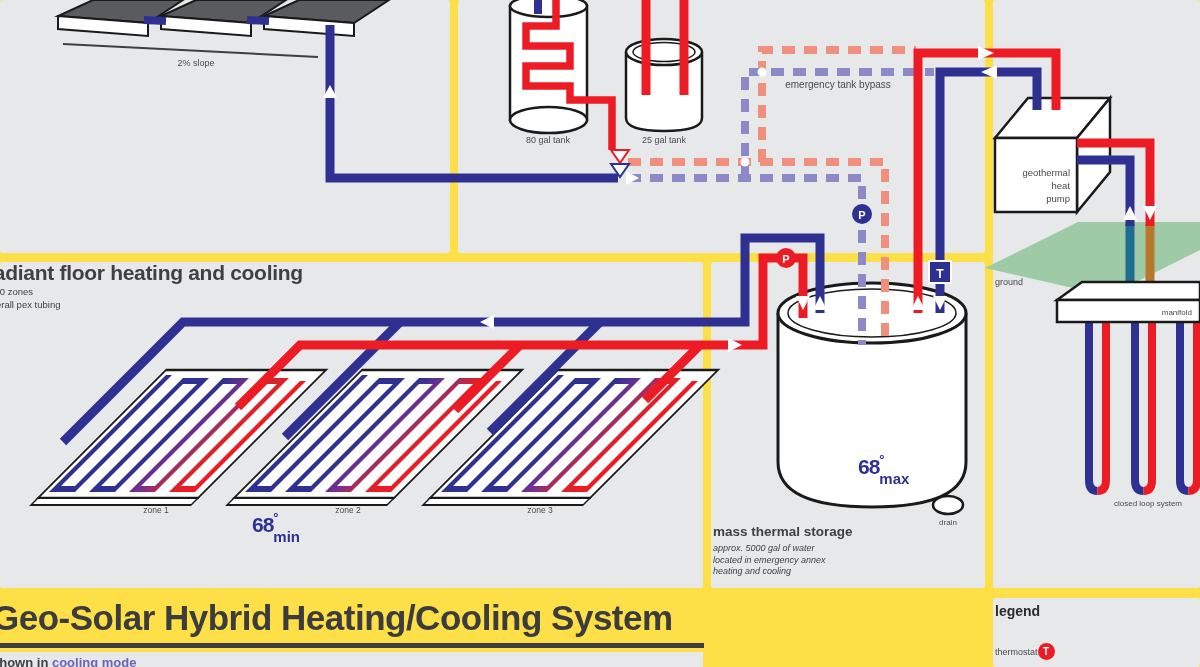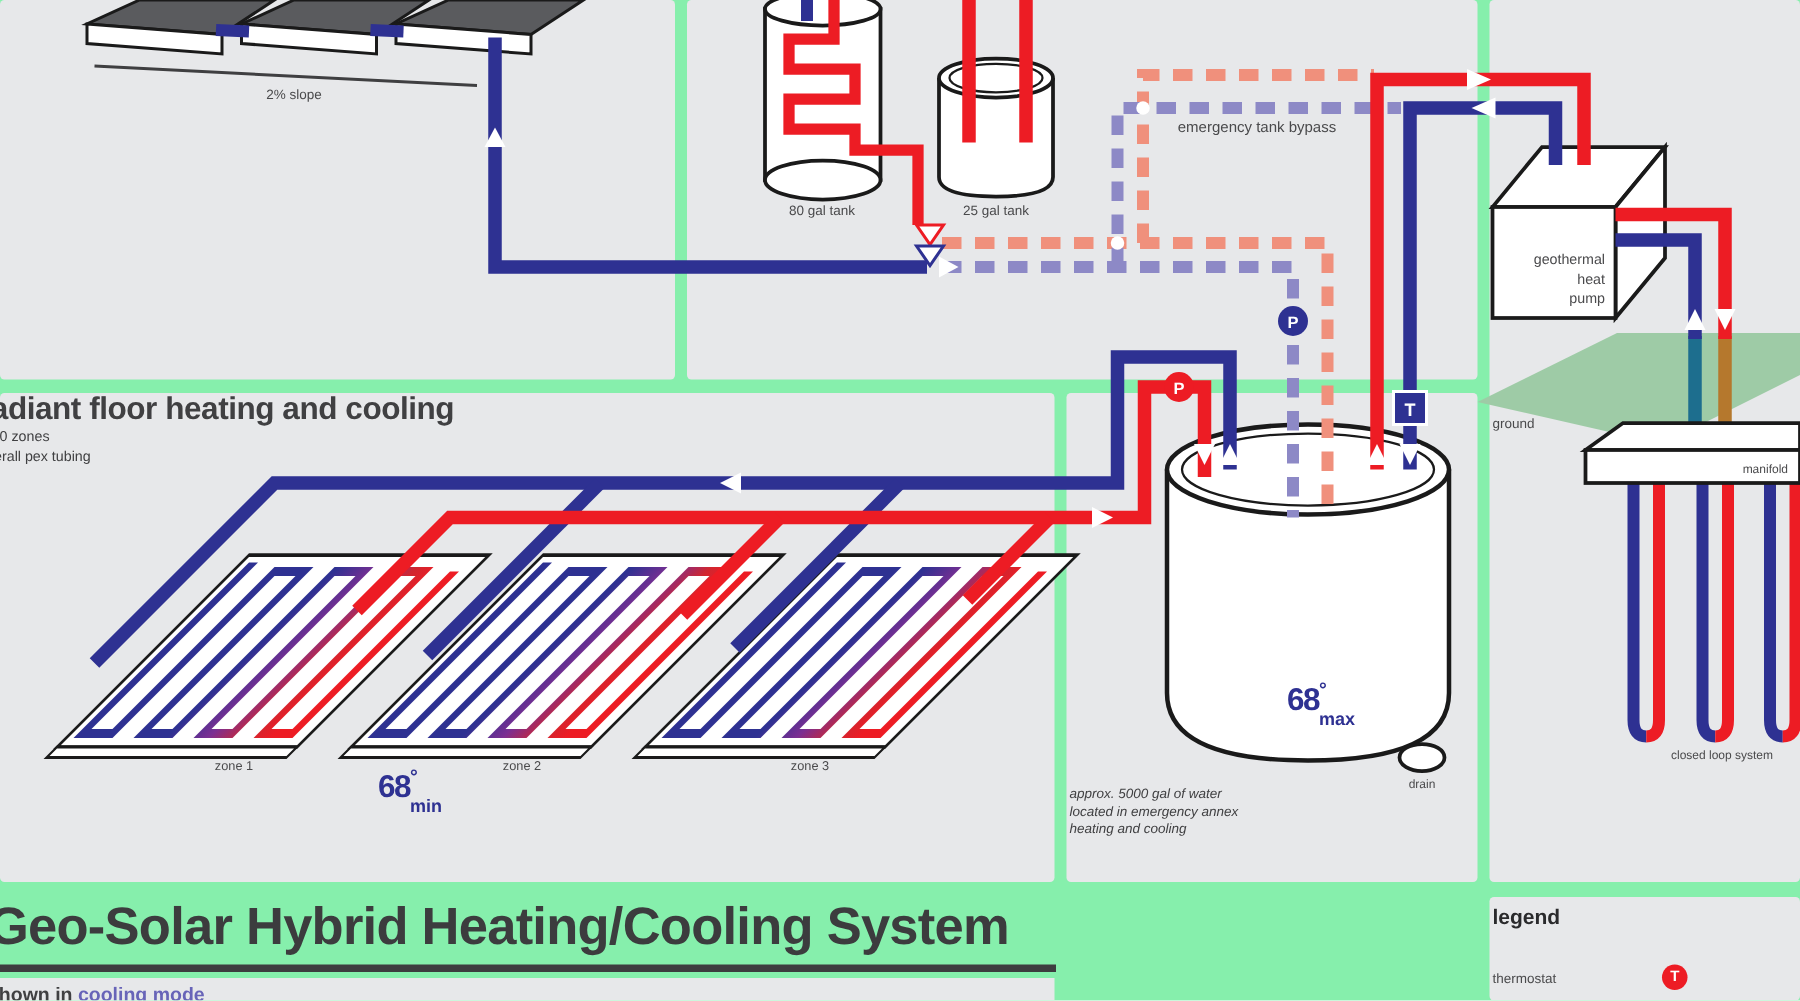--- a/index.html
+++ b/index.html
@@ -1,28 +1,28 @@
 <!DOCTYPE html>
 <html><head>
 <meta charset="utf-8">
 <style>
   html,body{margin:0;padding:0;background:#fff;font-family:"Liberation Sans",sans-serif;}
-  #stage{position:relative;width:1200px;height:667px;overflow:hidden;background:#86efac;}
+  #stage{position:relative;width:1200px;height:667px;overflow:hidden;background:#fde047;}
   .panel{position:absolute;background:#e7e8ea;border-radius:3px;}
   svg{position:absolute;left:0;top:0;}
   text{font-family:"Liberation Sans",sans-serif;fill:#4a4a4c;}
   .lbl{font-size:9px;}
   .heading-block{position:absolute;color:#404042;}
   .h-bold{font-weight:bold;font-size:21px;letter-spacing:-0.3px;white-space:nowrap;}
   .h-sub{font-size:9.5px;line-height:13px;}
   .temp{position:absolute;color:#2e3192;white-space:nowrap;}
   .temp .big{font-size:21px;font-weight:bold;letter-spacing:-1px;}
   .temp .stack{display:inline-block;vertical-align:top;line-height:10px;font-weight:bold;}
   .temp .deg{font-size:13px;display:block;}
-  .temp .sub{font-size:12px;display:block;margin-top:9px;}
+  .temp .sub{font-size:15px;display:block;margin-top:9px;}
   .storage-block{position:absolute;color:#404042;}
   .storage-block .sb-h{font-weight:bold;font-size:13.5px;margin-bottom:4px;}
   .storage-block .sb-l{font-size:9px;line-height:11.5px;font-style:italic;}
   #title-bar{position:absolute;left:-8px;top:598px;font-size:35px;font-weight:bold;color:#3c3c3e;letter-spacing:-0.5px;white-space:nowrap;}
   #title-underline{position:absolute;left:0;top:643px;width:704px;height:5px;background:#3d3d3f;}
   #mode-line{position:absolute;left:-8px;top:655px;font-size:13px;font-weight:bold;color:#404042;white-space:nowrap;}
   #mode-line .mode{color:#6864b8;}
   #legend-box{position:absolute;left:995px;top:603px;color:#2a2a2c;}
   #legend-box .lg-h{font-weight:bold;font-size:14px;}
   .legend-row{position:absolute;display:flex;align-items:center;}
@@ -210,32 +210,33 @@
 
   <div class="temp" style="left:252px;top:513px;">
     <span class="big">68</span><span class="stack"><span class="deg">°</span><span class="sub">min</span></span>
   </div>
 
   <div class="temp" style="left:858px;top:455px;">
     <span class="big">68</span><span class="stack"><span class="deg">°</span><span class="sub">max</span></span>
   </div>
 
   <div class="storage-block" style="left:713px;top:524px;width:260px;">
+    <div class="sb-h">mass thermal storage</div>
     <div class="sb-l">approx. 5000 gal of water</div>
     <div class="sb-l">located in emergency annex</div>
     <div class="sb-l">heating and cooling</div>
   </div>
 
   <div id="title-bar">Geo-Solar Hybrid Heating/Cooling System</div>
   <div id="title-underline"></div>
   <div id="mode-line">
     <span>shown in </span><span class="mode">cooling mode</span>
   </div>
 
   <div id="legend-box">
     <div class="lg-h">legend</div>
   </div>
-  <div class="legend-row" style="left:995px;top:643px;width:130px;justify-content:space-between;">
+  <div class="legend-row" style="left:995px;top:643px;width:130px;">
     <span class="legend-label">thermostat</span>
     <span class="t-circle">T</span>
   </div>
 
 </div>
 
 </body></html>

